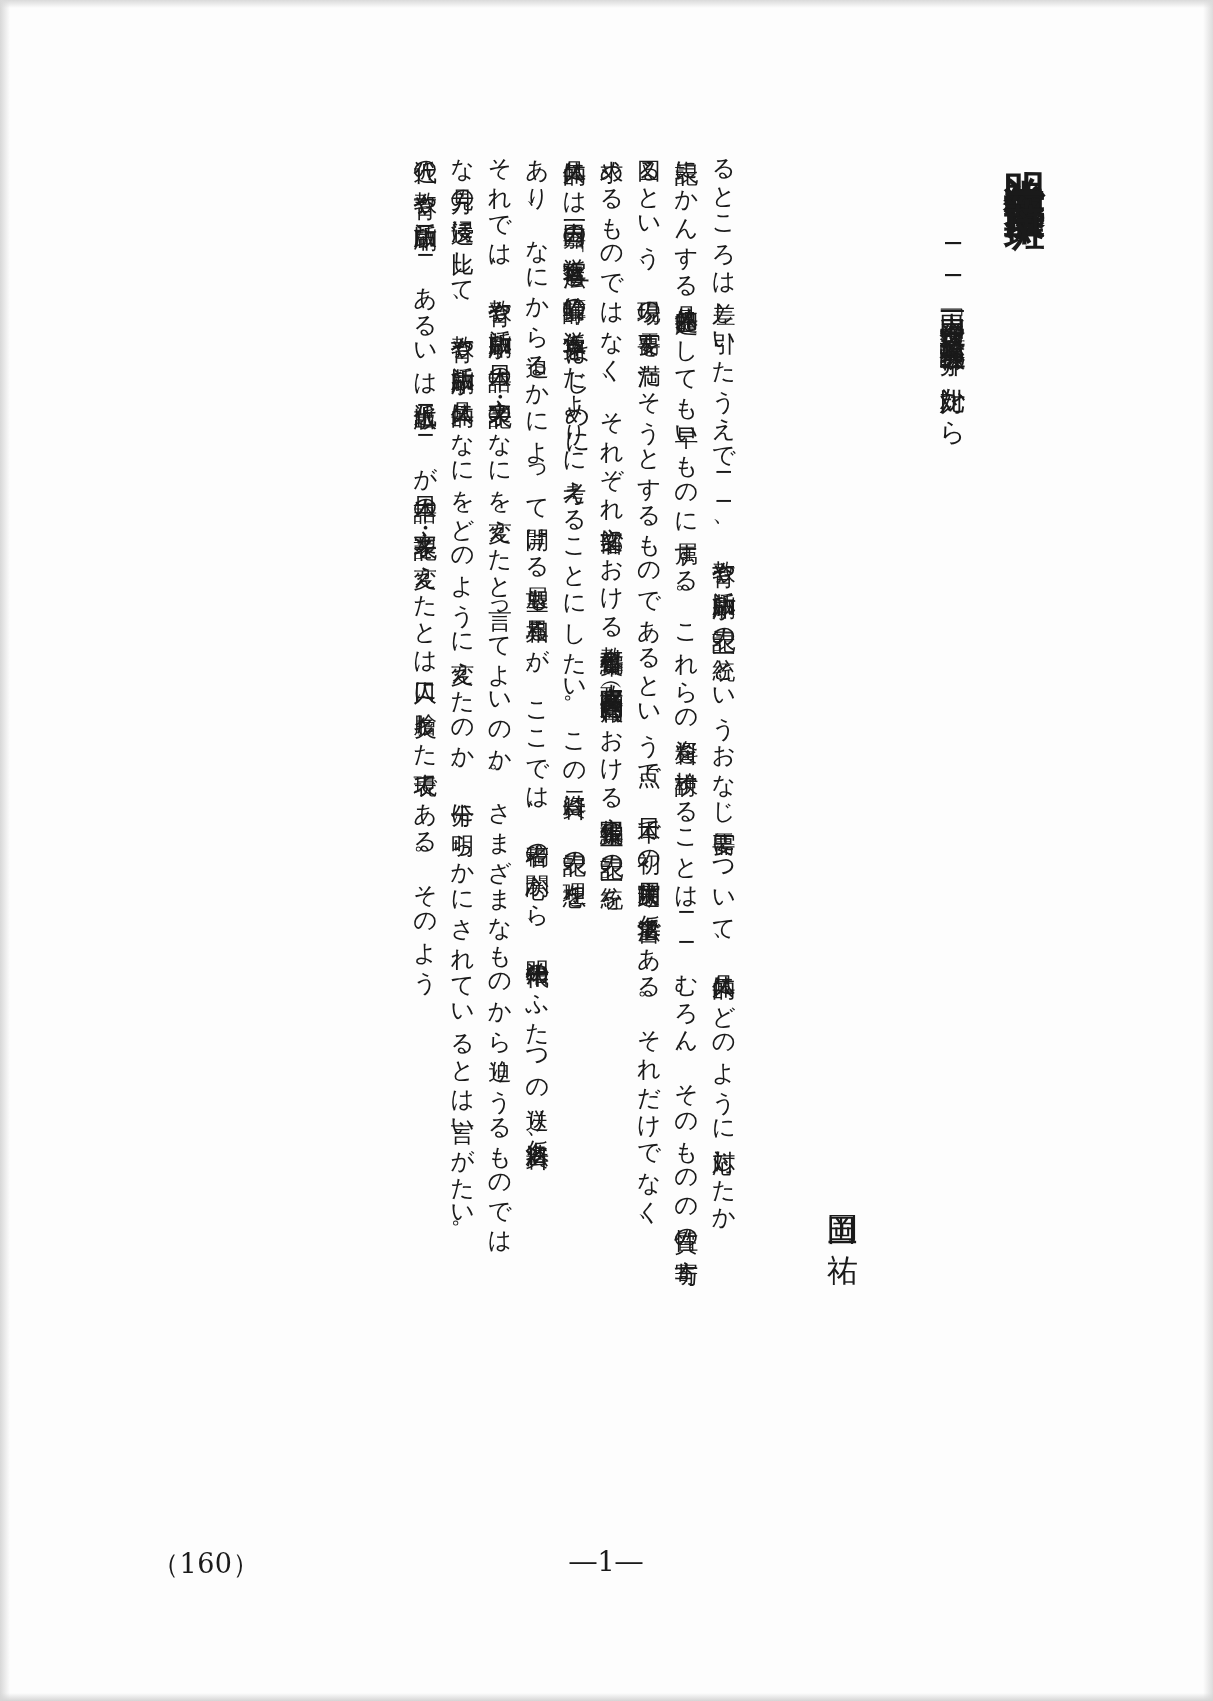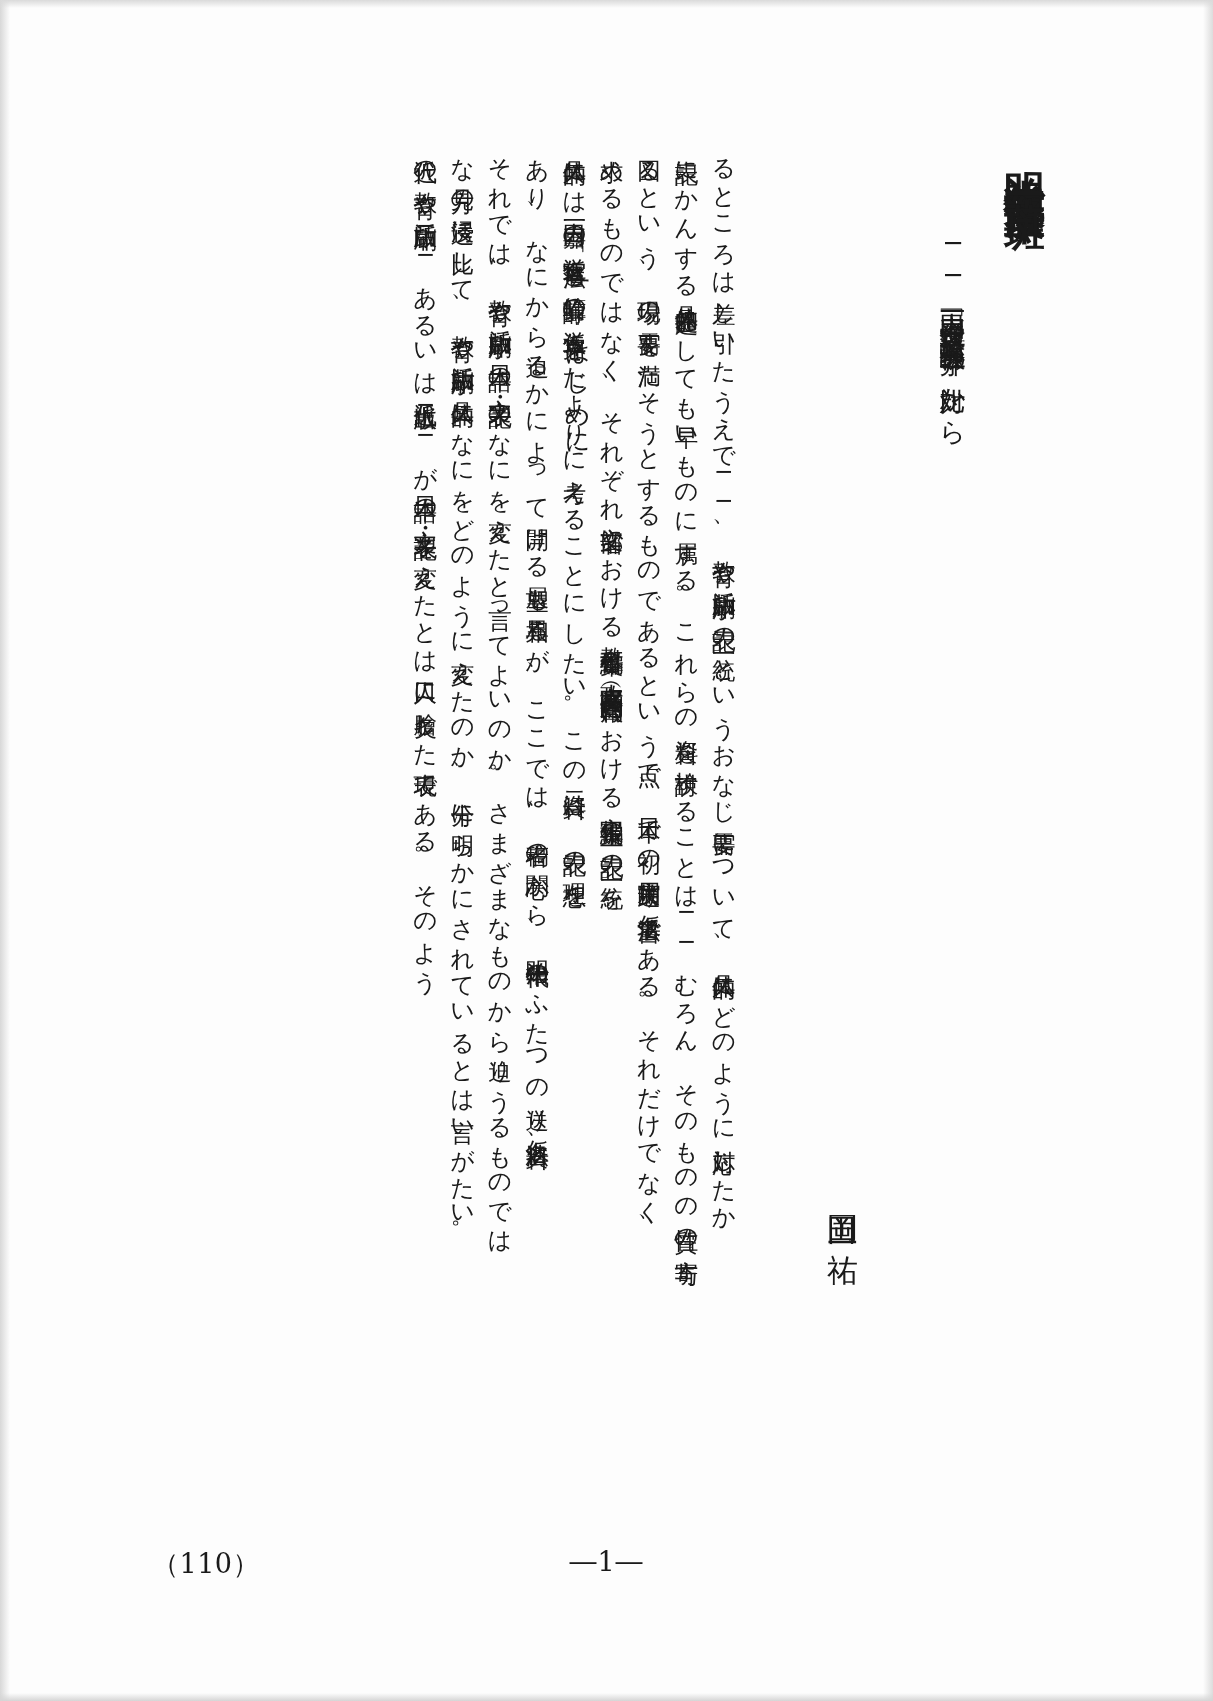--- a/index.html
+++ b/index.html
@@ -138,17 +138,17 @@
     <div class="bcol">な見方の浸透に比して、教育や活版印刷が具体的になにをどのように変えたのか、十分に明らかにされているとは言いがたい。</div>
     <div class="bcol">それでは、教育や活版印刷が日本語の文字・表記のなにを変えたと言ってよいのか。さまざまなものから迫りうるものでは</div>
     <div class="bcol">あり、なにから迫るかによって開ける展望も相異るが、ここでは、稿者の関心から、明治十年代のふたつの送り仮名法資料、</div>
     <div class="bcol">具体的には内田嘉一の「送仮名写法」と箕輪醇の『送仮字弁』をたよりに考えることにしたい。この二資料は、表記の理想を</div>
     <div class="bcol">求めるものではなく、それぞれ文部省における教科書編集と太政官文書局（内閣官報局）における官報編集上の表記の統一を</div>
     <div class="bcol">図るという、現場の需要を満たそうとするものであるという点で、日本で初の実用的送り仮名法書である。それだけでなく、</div>
     <div class="bcol">表記にかんする具体的提起としても早いものに属する。これらの資料を検討することは──むろん、そのものの性質の寄与す</div>
     <div class="bcol">るところは差し引いたうえで──、教育や活版印刷が表記の統一というおなじ需要について、具体的にどのように対応したか</div>
   </div>
 
-  <div class="folio-left">（110）</div>
+  <div class="folio-left">（160）</div>
 
   <div class="folio-center">―1―</div>
 
 </div>
 
 </body></html>

